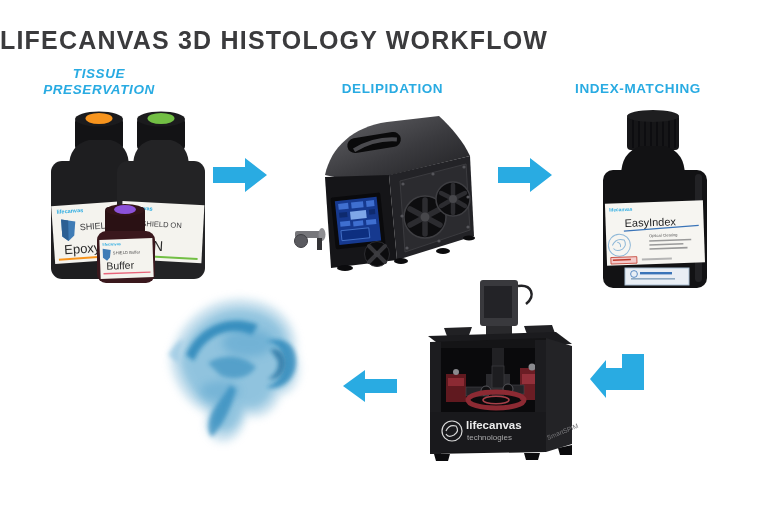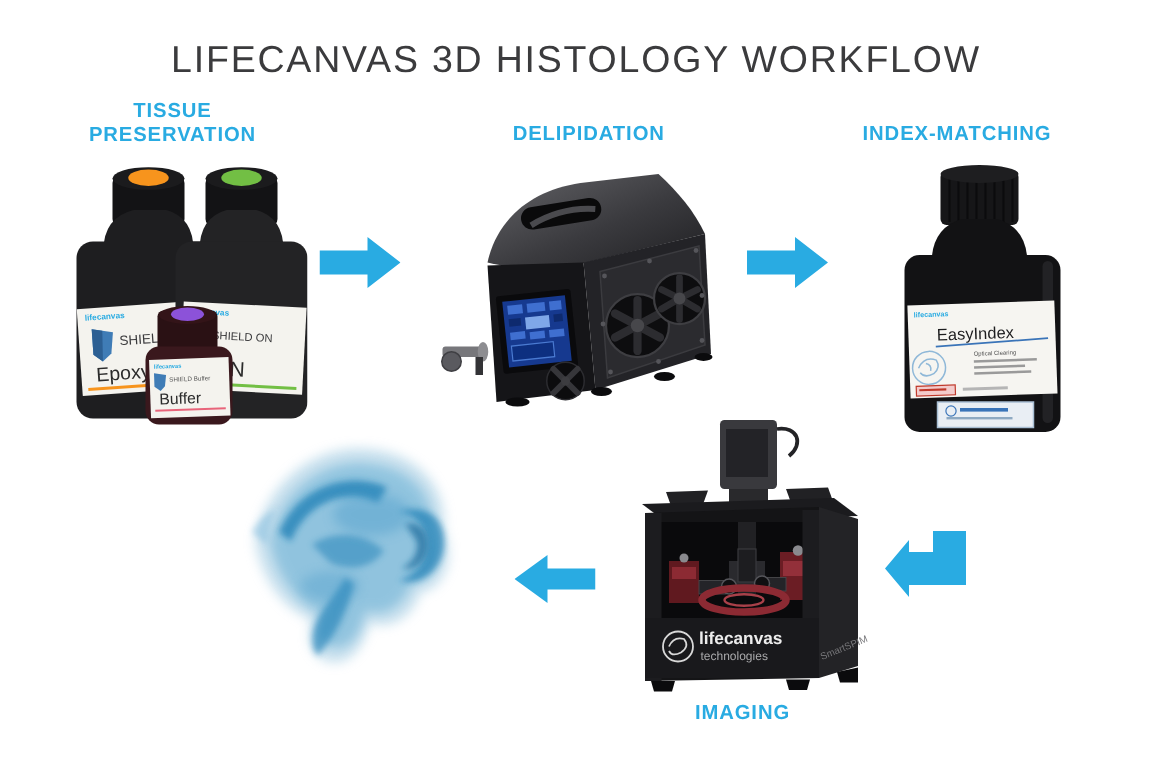--- a/index.html
+++ b/index.html
@@ -1,21 +1,21 @@
 <!DOCTYPE html>
 <html><head>
 <meta charset="utf-8">
 <style>
   * { margin:0; padding:0; box-sizing:border-box; }
   html,body { background:#ffffff; font-family:"Liberation Sans", sans-serif; }
   .stage { position:relative; width:768px; height:514px; background:#ffffff; overflow:hidden; }
   .abs { position:absolute; }
   .page-title {
     position:absolute; top:26px; left:0; width:768px;
-    text-align:center; font-size:25px; font-weight:normal;
+    font-size:25px; font-weight:bold;
     letter-spacing:1.2px; color:#3B3B3D;
   }
   .step-label {
     position:absolute; color:#29ABE2; font-weight:bold;
     font-size:13.5px; letter-spacing:0.6px; text-align:center;
     white-space:pre-line; line-height:1.15;
   }
   .arrow { position:absolute; }
   .arrow svg polygon { fill:#29ABE2; }
   .brain-card {
@@ -24,25 +24,24 @@
   }
   svg text { font-family:"Liberation Sans", sans-serif; }
 </style>
 </head>
 <body>
 
 <div class="stage">
 
   <div class="page-title">LIFECANVAS 3D HISTOLOGY WORKFLOW</div>
 
-  <div class="step-label" style="left:30px; top:66px; width:170px;">TISSUE
+  <div class="step-label" style="left:14px; top:66px; width:170px;font-style:italic;">TISSUE
 PRESERVATION</div>
   <div class="step-label" style="left:553px; top:81px; width:170px;">INDEX-MATCHING</div>
   <div class="step-label" style="left:310px; top:81px; width:165px;">DELIPIDATION</div>
-  <div class="step-label" style="left:410px; top:467px; width:170px;">IMAGING</div>
 
   <div class="arrow" style="left:213px; top:158px;">
     <svg width="54" height="34" viewBox="0 0 54 34">
         <polygon points="0,9 32,9 32,0 54,17 32,34 32,25 0,25"></polygon>
       </svg>
   </div>
   <div class="arrow" style="left:498px; top:158px;">
     <svg width="54" height="34" viewBox="0 0 54 34">
         <polygon points="0,9 32,9 32,0 54,17 32,34 32,25 0,25"></polygon>
       </svg>

